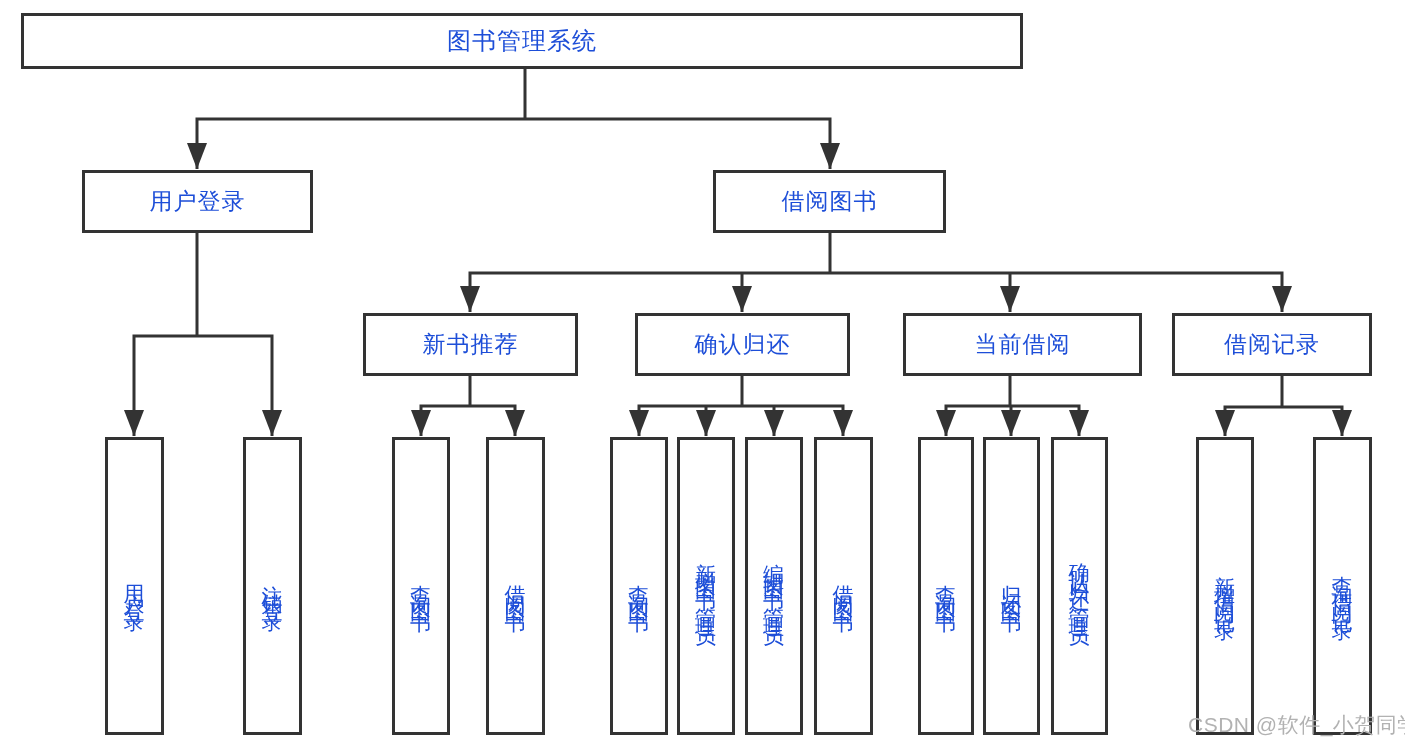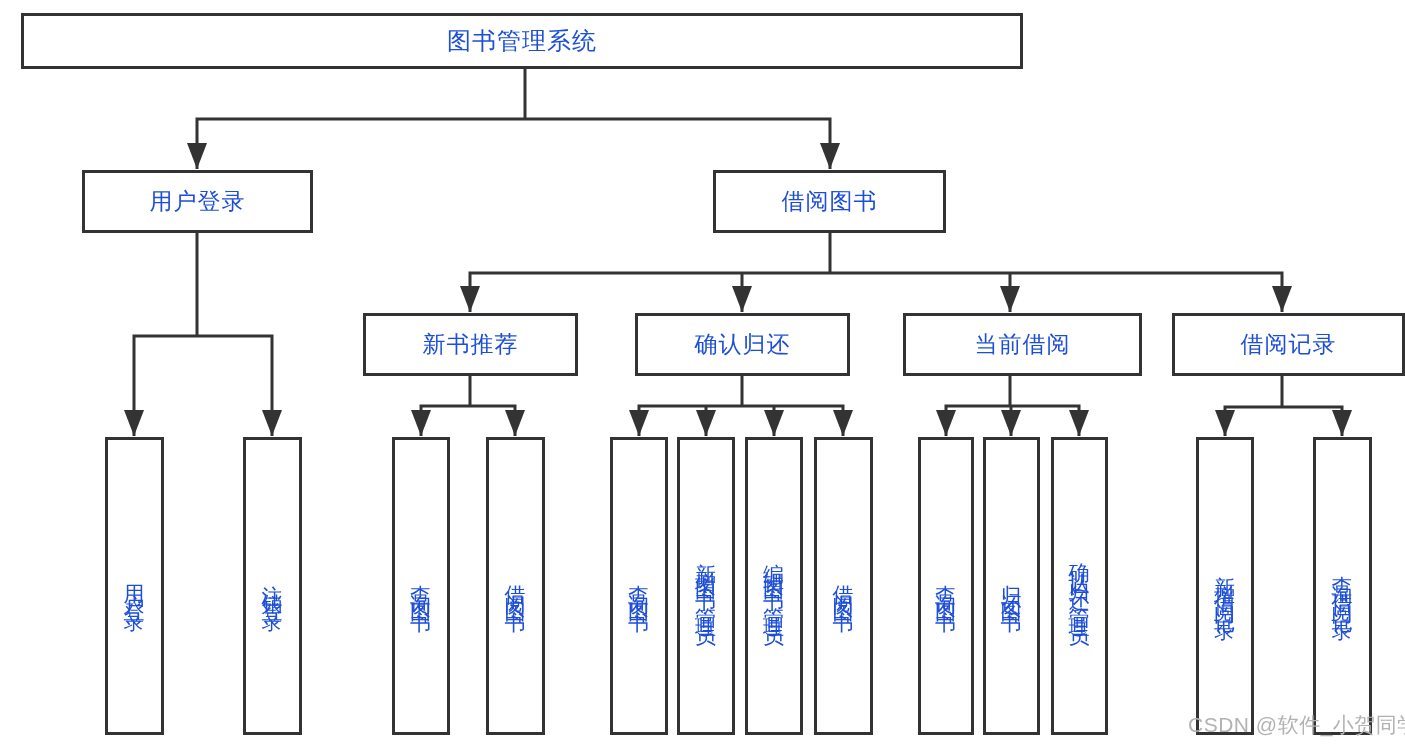--- a/index.html
+++ b/index.html
@@ -108,21 +108,21 @@
 
   <div class="node hbox lvl3" style="left:363px; width:215px;text-align:right;">
     <span>新书推荐</span>
   </div>
   <div class="node hbox lvl3" style="left:635px; width:215px;">
     <span>确认归还</span>
   </div>
   <div class="node hbox lvl3" style="left:903px; width:239px;">
     <span>当前借阅</span>
   </div>
-  <div class="node hbox lvl3" style="left:1172px; width:233px;">
+  <div class="node hbox lvl3" style="left:1172px; width:200px;">
     <span>借阅记录</span>
   </div>
 
   <div class="node vbox" style="left:105px; width:59px;">
     <span class="vtext">用户登录</span>
   </div>
   <div class="node vbox" style="left:243px; width:59px;">
     <span class="vtext">注销登录</span>
   </div>
 

